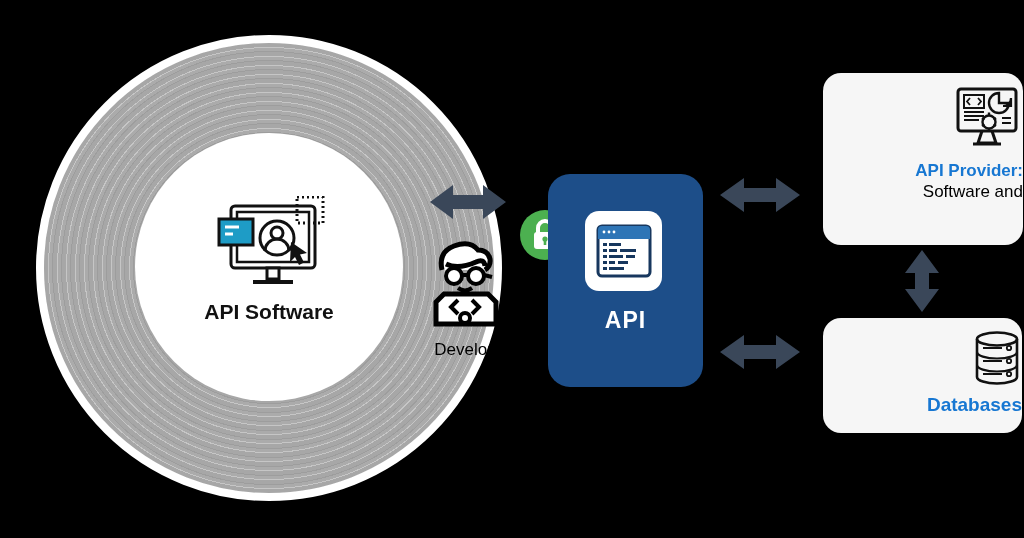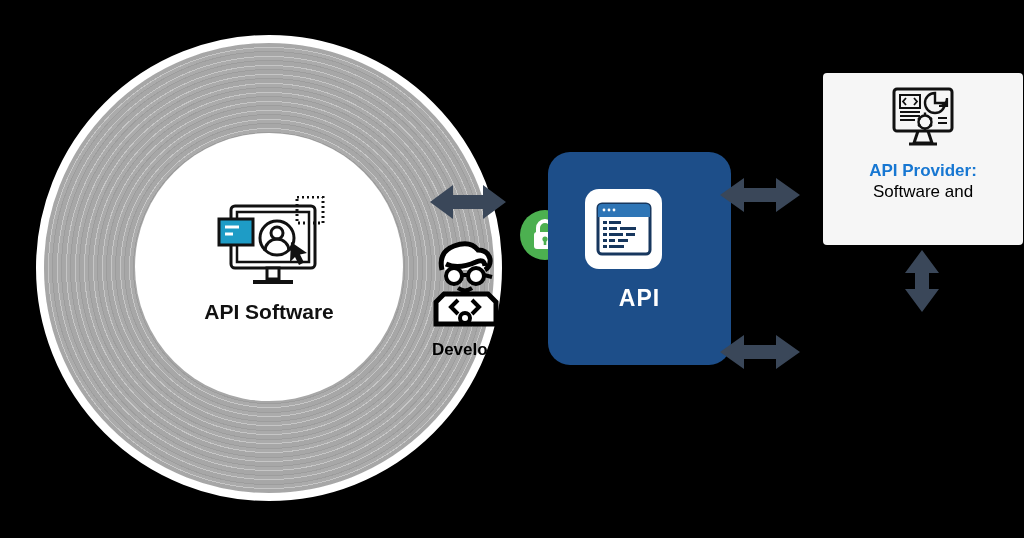--- a/index.html
+++ b/index.html
@@ -21,51 +21,51 @@
   }
   .consumer-icon{position:absolute;left:217px;top:196px;}
   .consumer-label{
     position:absolute;left:135px;top:300px;width:268px;text-align:center;
     font-size:21px;font-weight:bold;color:#111;
   }
   
   .developer-icon{position:absolute;left:430px;top:236px;}
   .developer-label{
     position:absolute;left:418px;top:340px;width:110px;text-align:center;
-    font-size:17px;font-weight:bold;color:#000;
+    font-size:17px;font-weight:normal;color:#000;
   }
   
   .arrow{position:absolute;}
   .arrow svg polygon{fill:#3a4759;}
   .arrow-consumer-api{left:430px;top:184px;}
   .arrow-api-provider{left:720px;top:177px;}
   .arrow-api-db{left:720px;top:334px;}
   .arrow-provider-db{left:904px;top:250px;}
   
   .lock-badge{
     position:absolute;left:520px;top:210px;width:50px;height:50px;
     border-radius:50%;background:#4cb050;display:flex;align-items:center;justify-content:center;
   }
   
   .api-box{
-    position:absolute;left:548px;top:152px;width:155px;height:213px;
-    background:#1d4e89;border-radius:22px;padding-left:28px;
+    position:absolute;left:548px;top:174px;width:155px;height:213px;
+    background:#1d4e89;border-radius:22px;
   }
   .api-icon-tile{
     position:absolute;left:37px;top:37px;width:77px;height:80px;
     background:#fff;border-radius:14px;display:flex;align-items:center;justify-content:center;
   }
   .api-label{
     position:absolute;left:0;top:133px;width:100%;text-align:center;
     font-size:23px;font-weight:bold;color:#fff;letter-spacing:1px;
   }
   
   .card{
-    position:absolute;background:#f6f6f6;border-radius:4px;
-    display:flex;flex-direction:column;align-items:center;
+    position:absolute;background:#f6f6f6;border-radius:18px;
+    display:flex;flex-direction:column;align-items:flex-end;
   }
   .provider-card{left:823px;top:73px;width:200px;height:172px;}
   .db-card{left:823px;top:318px;width:199px;height:115px;}
   .provider-card .icn{margin-top:14px;}
   .provider-heading{font-size:17px;font-weight:bold;color:#1777d2;margin-top:6px;}
   .provider-line{font-size:17px;color:#000000;line-height:22px;}
   .db-card .icn{margin-top:12px;}
   .db-label{font-size:19px;font-weight:bold;color:#1777d2;margin-top:4px;}
 </style>
 </head>
@@ -194,14 +194,31 @@
         <line x1="51" y1="31" x2="60" y2="31" stroke="#111" stroke-width="2"></line>
         <line x1="51" y1="36" x2="60" y2="36" stroke="#111" stroke-width="2"></line>
         <path d="M31 44 l-4 12 h18 l-4 -12" fill="none" stroke="#111" stroke-width="3"></path>
         <line x1="22" y1="57" x2="50" y2="57" stroke="#111" stroke-width="3"></line>
       </svg>
     </span>
     <div class="provider-heading">API Provider:</div>
     <div class="provider-line">Software and</div>
   </div>
 
+  <div class="card db-card">
+    <span class="icn">
+      <svg width="50" height="56" viewBox="0 0 50 56">
+        <ellipse cx="25" cy="9" rx="20" ry="6.5" fill="none" stroke="#111" stroke-width="2.6"></ellipse>
+        <path d="M5 9 v38 a20 6.5 0 0 0 40 0 v-38" fill="none" stroke="#111" stroke-width="2.6"></path>
+        <path d="M5 22 a20 6.5 0 0 0 40 0" fill="none" stroke="#111" stroke-width="2.2"></path>
+        <path d="M5 35 a20 6.5 0 0 0 40 0" fill="none" stroke="#111" stroke-width="2.2"></path>
+        <line x1="11" y1="18" x2="30" y2="18" stroke="#111" stroke-width="2"></line>
+          <circle cx="37" cy="18" r="2.2" fill="none" stroke="#111" stroke-width="1.8"></circle>
+        <line x1="11" y1="31" x2="30" y2="31" stroke="#111" stroke-width="2"></line>
+          <circle cx="37" cy="31" r="2.2" fill="none" stroke="#111" stroke-width="1.8"></circle>
+        <line x1="11" y1="44" x2="30" y2="44" stroke="#111" stroke-width="2"></line>
+          <circle cx="37" cy="44" r="2.2" fill="none" stroke="#111" stroke-width="1.8"></circle>
+      </svg>
+    </span>
+    <div class="db-label">Databases</div>
+  </div>
 
 </div>
 
 </body></html>

